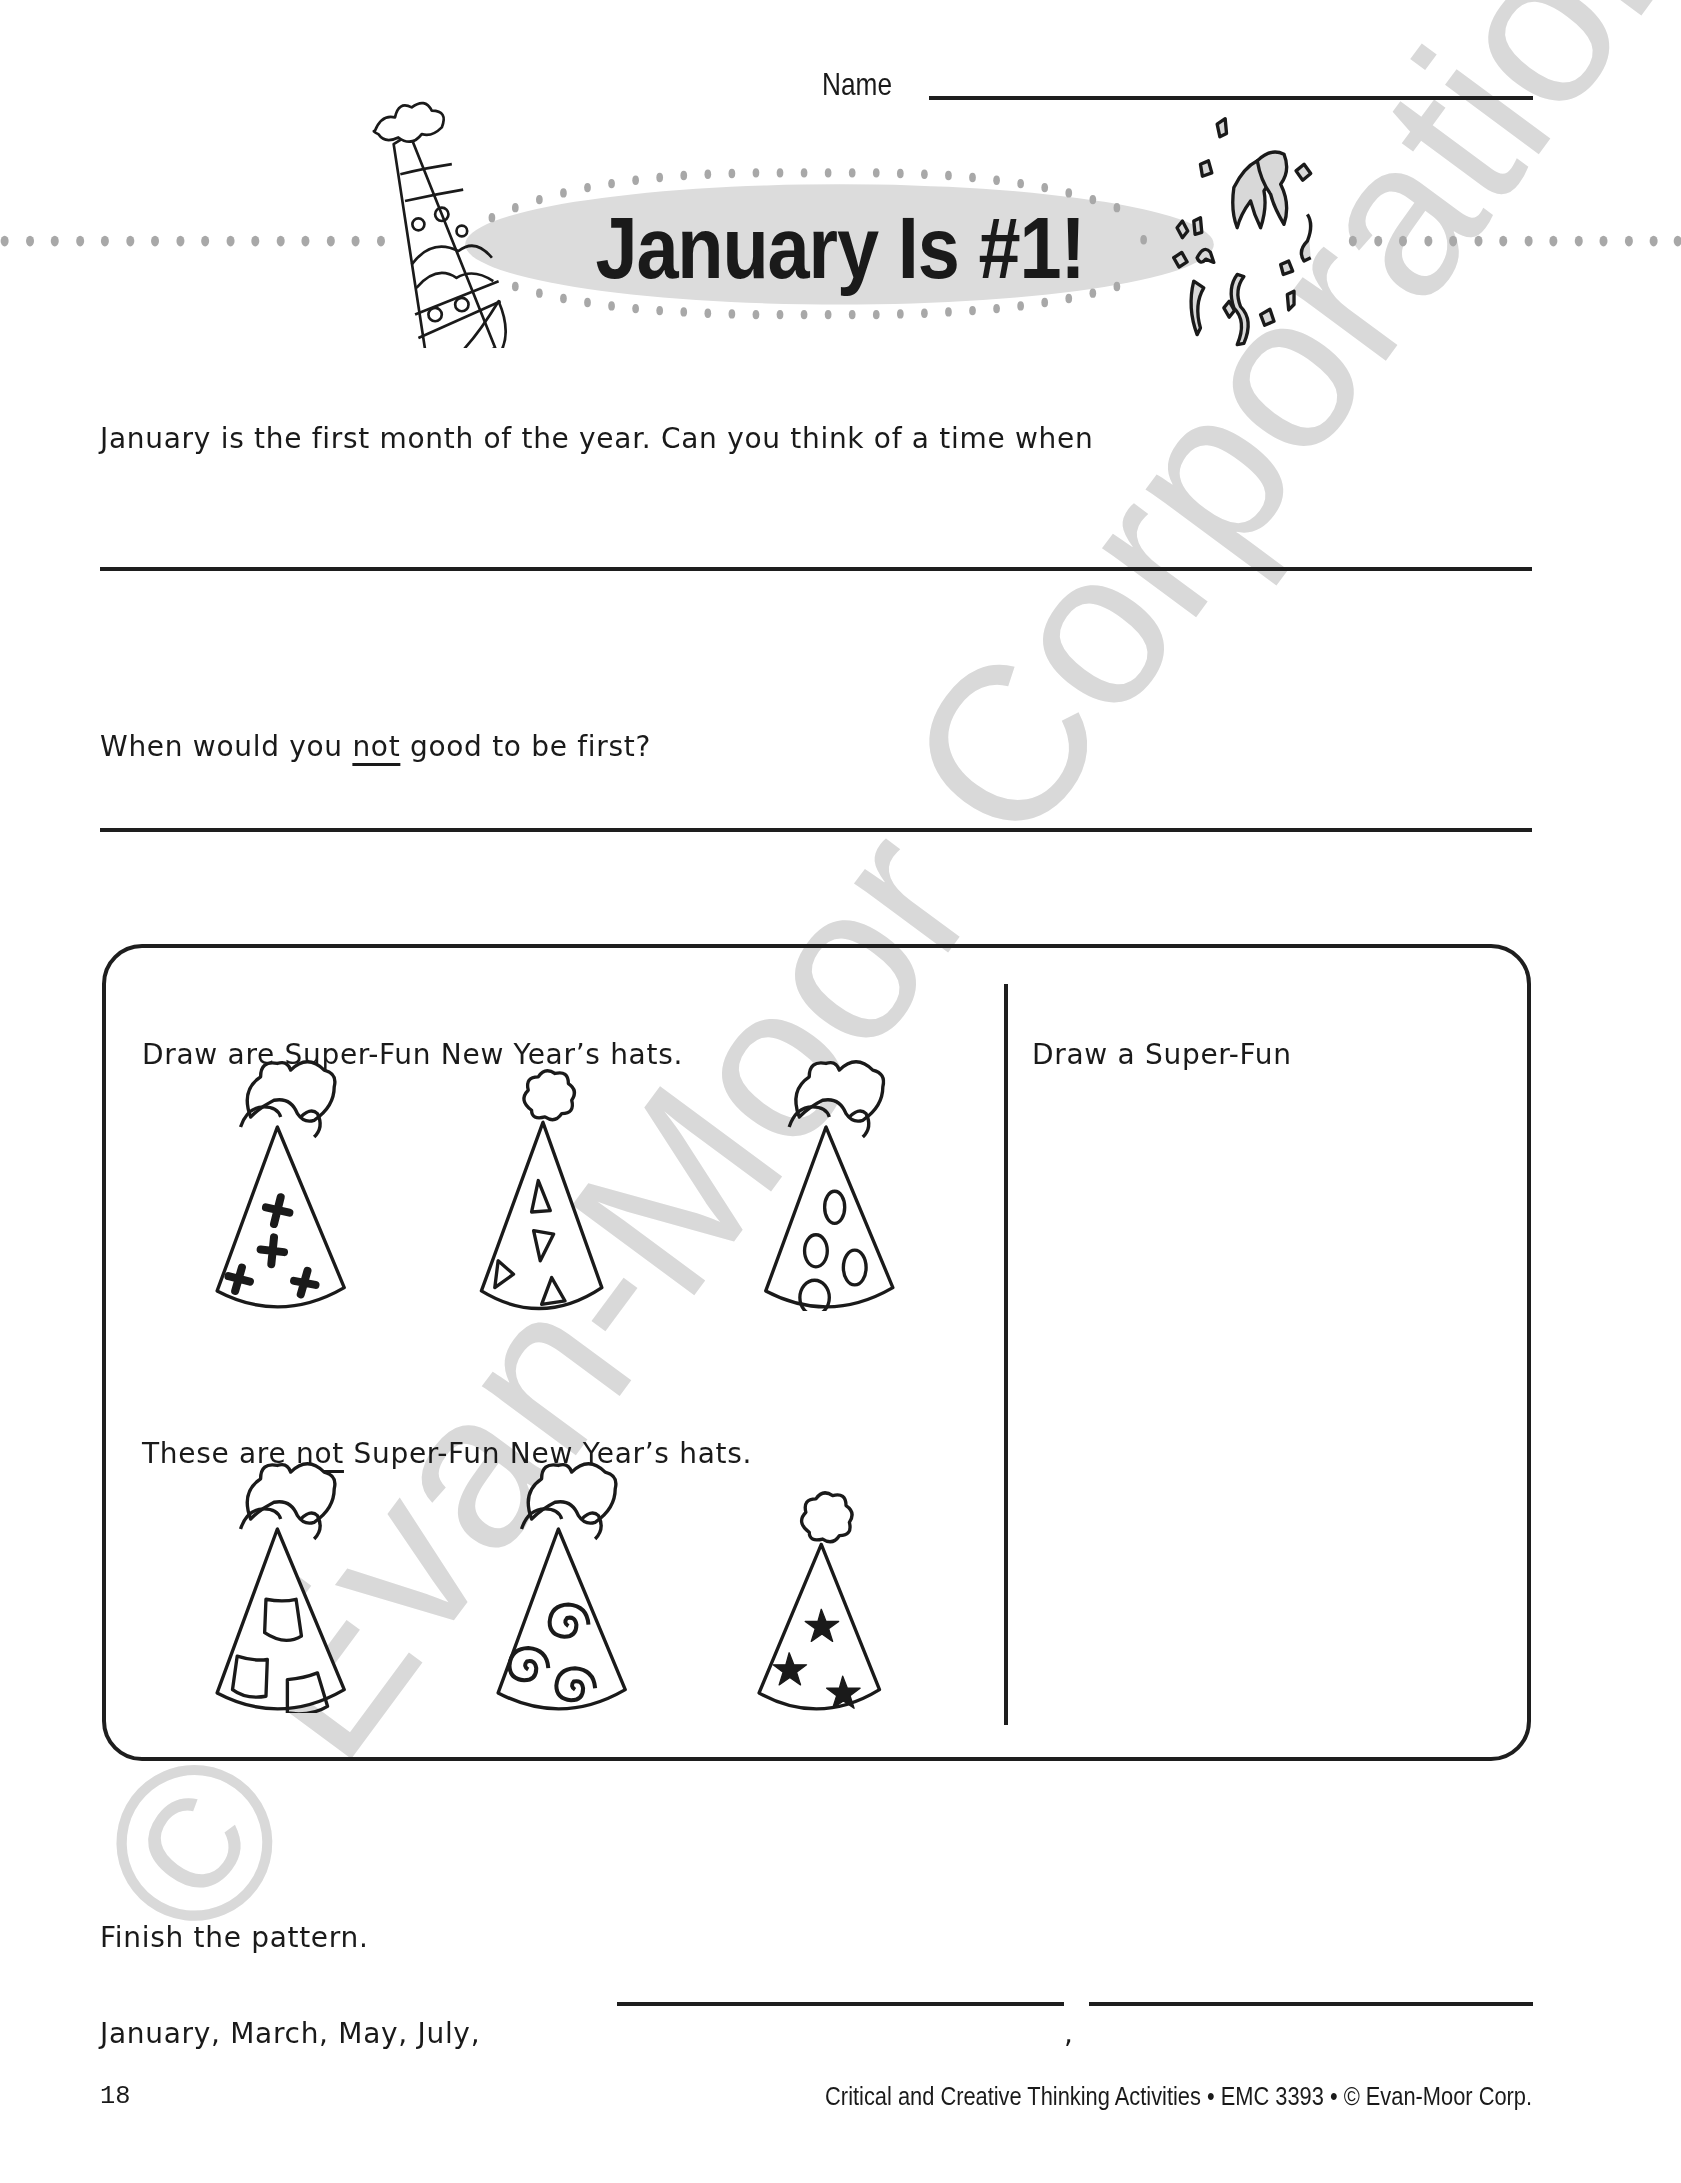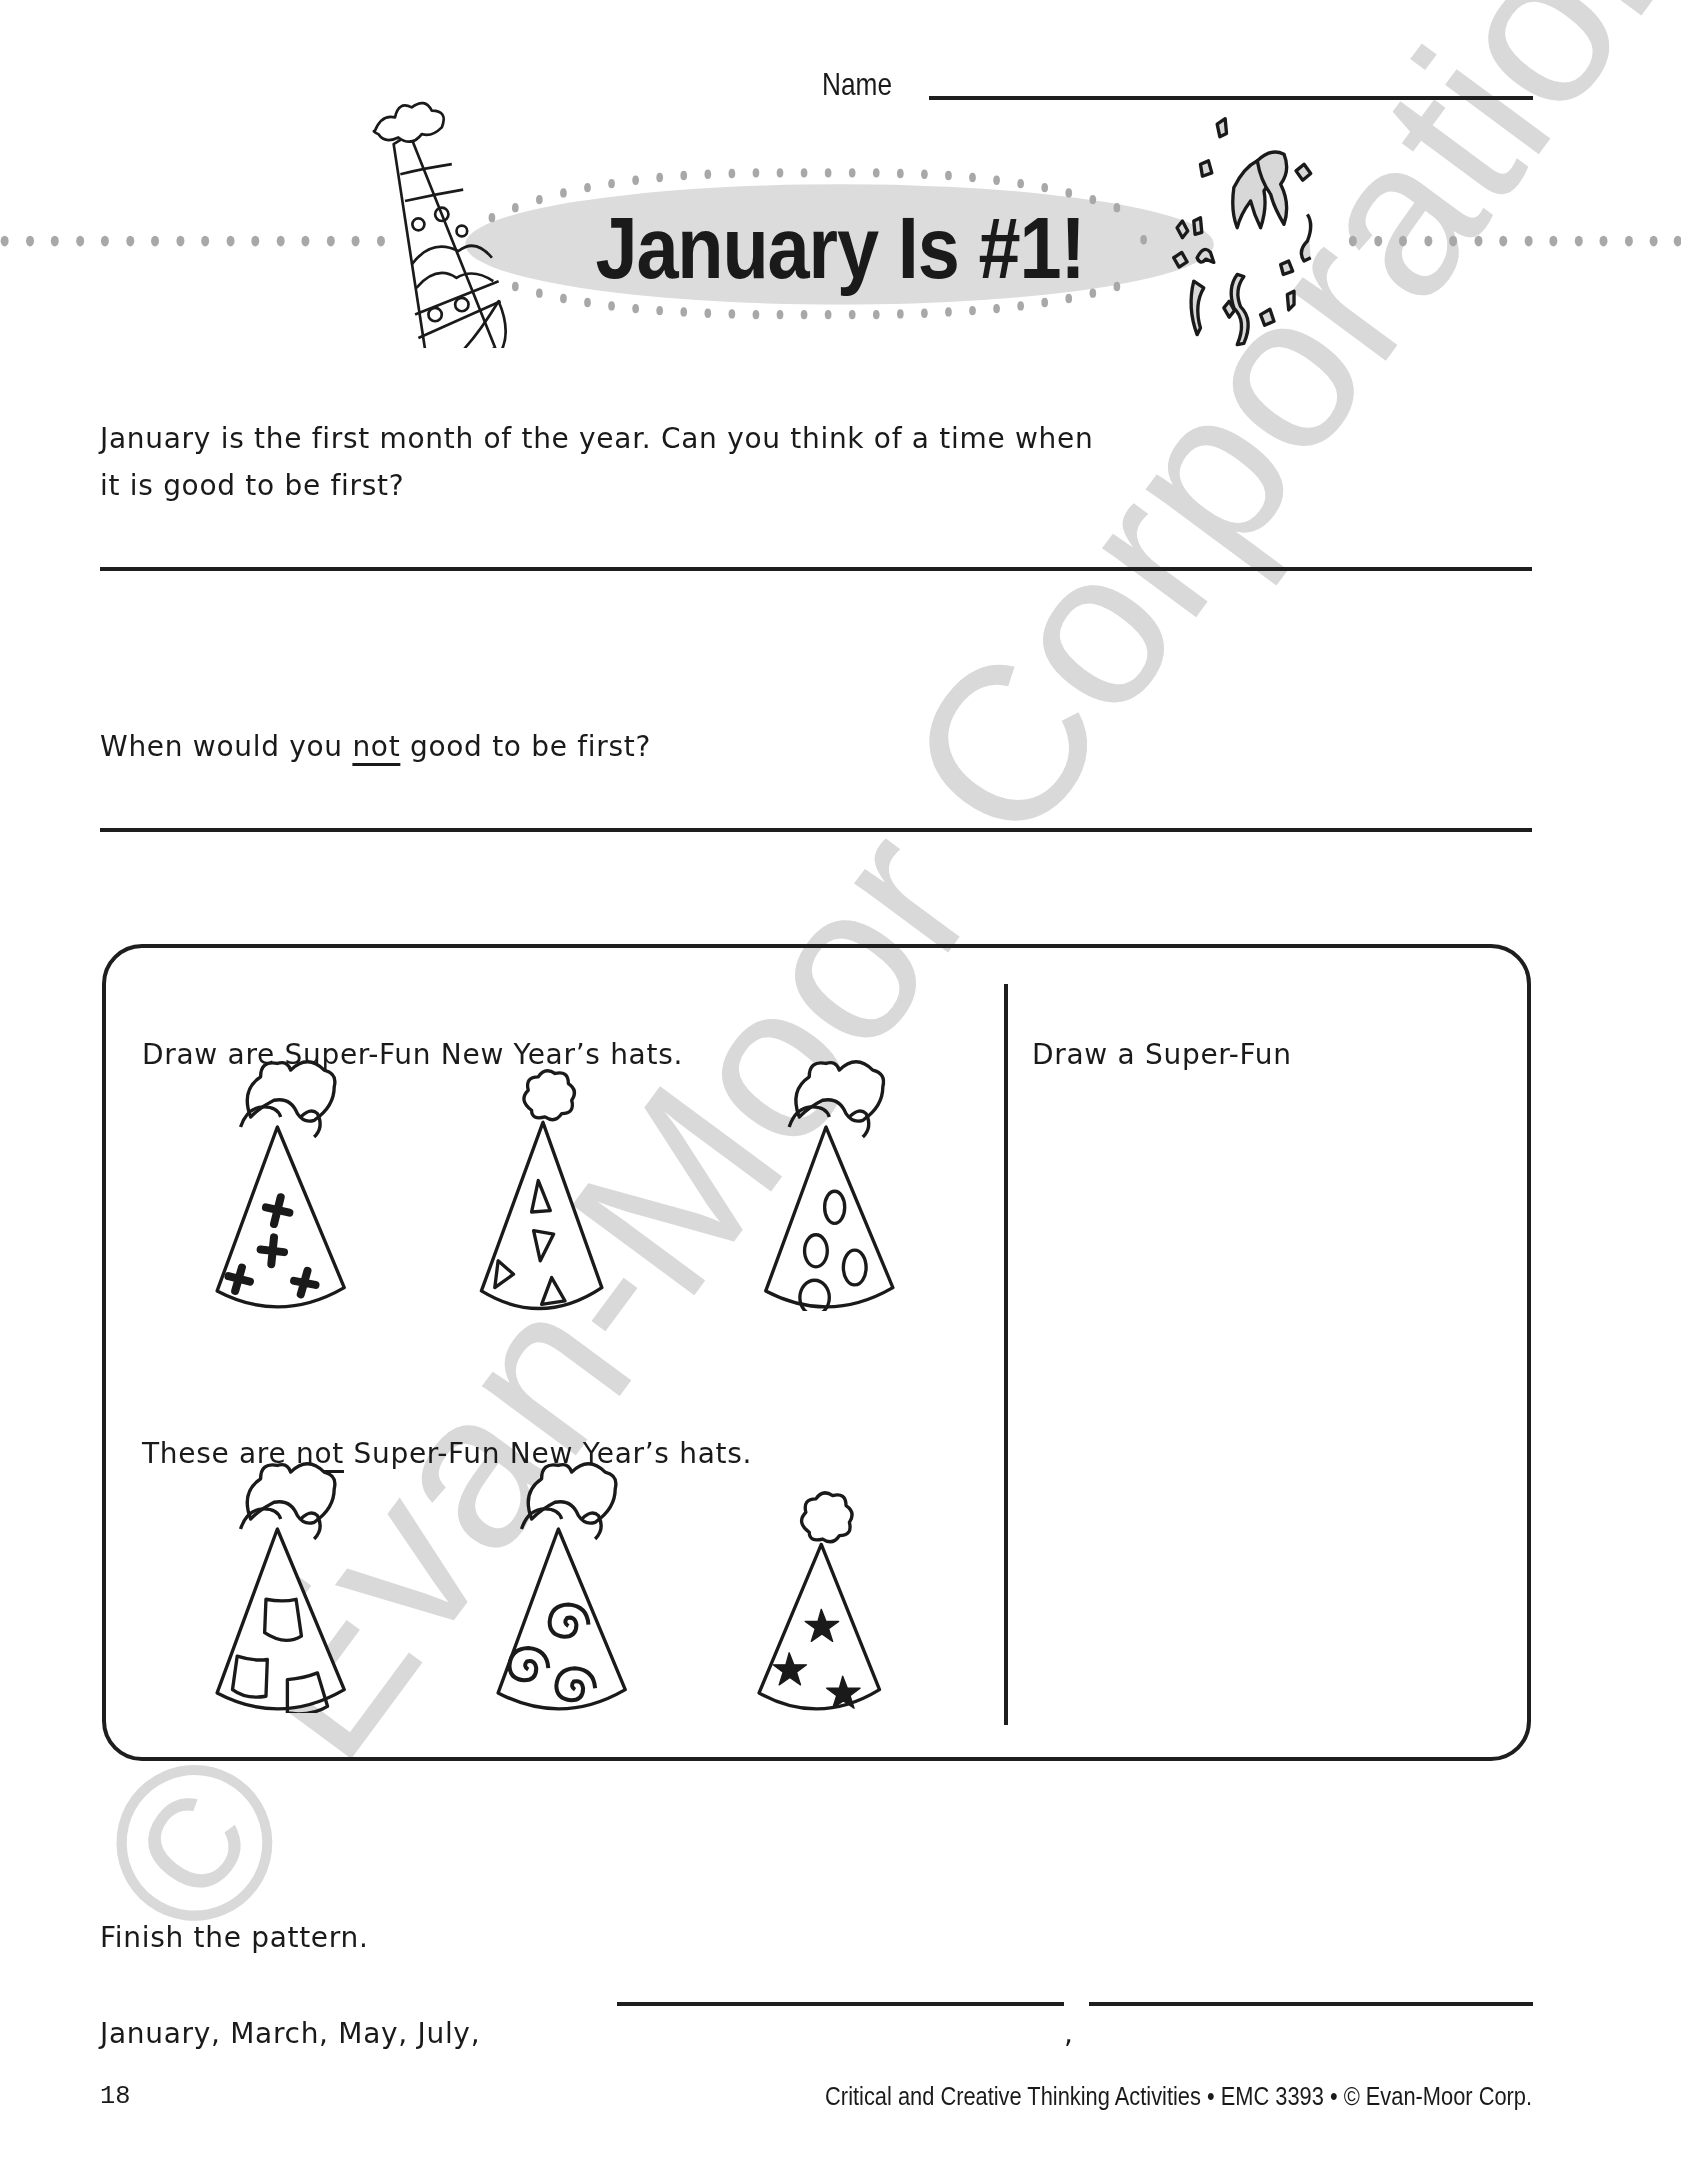--- a/index.html
+++ b/index.html
@@ -164,21 +164,20 @@
       <path d="M1830 460 l8 -10 l8 14 l-8 10 z"></path>
       <path d="M1885 470 l14 -8 l6 18 l-14 6 z"></path>
       <path d="M1895 575 l14 -5 l3 18 l-14 5 z"></path>
     </g>
   </svg>
 
   <div class="abs title">January Is #1!</div>
 
   <div class="abs body-text" style="left:100px; top:369px; white-space:nowrap;">
     <div>January is the first month of the year. Can you think of a time when</div>
-    <div>it is good to be first?</div>
   </div>
   <div class="abs rule" style="left:100px; top:567px; width:1432px; height:4px;"></div>
 
   <div class="abs body-text" style="left:100px; top:677px; white-space:nowrap;">
     <span>When would you </span><span class="u">not</span><span> good to be first?</span>
   </div>
   <div class="abs rule" style="left:100px; top:828px; width:1432px; height:4px;"></div>
 
   <div class="abs box"></div>
   <div class="abs divider"></div>

